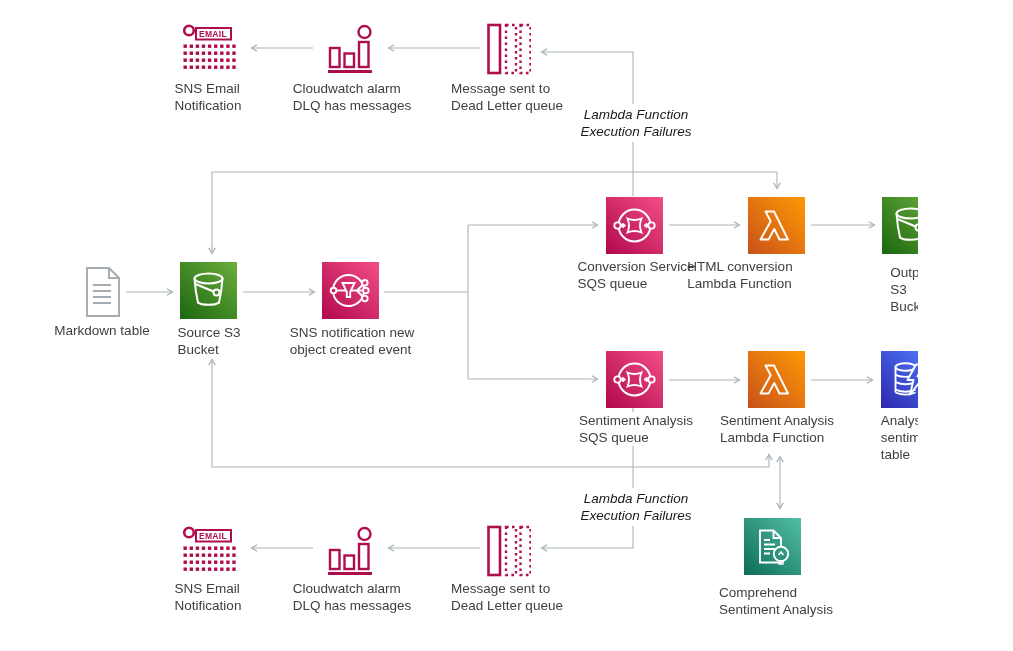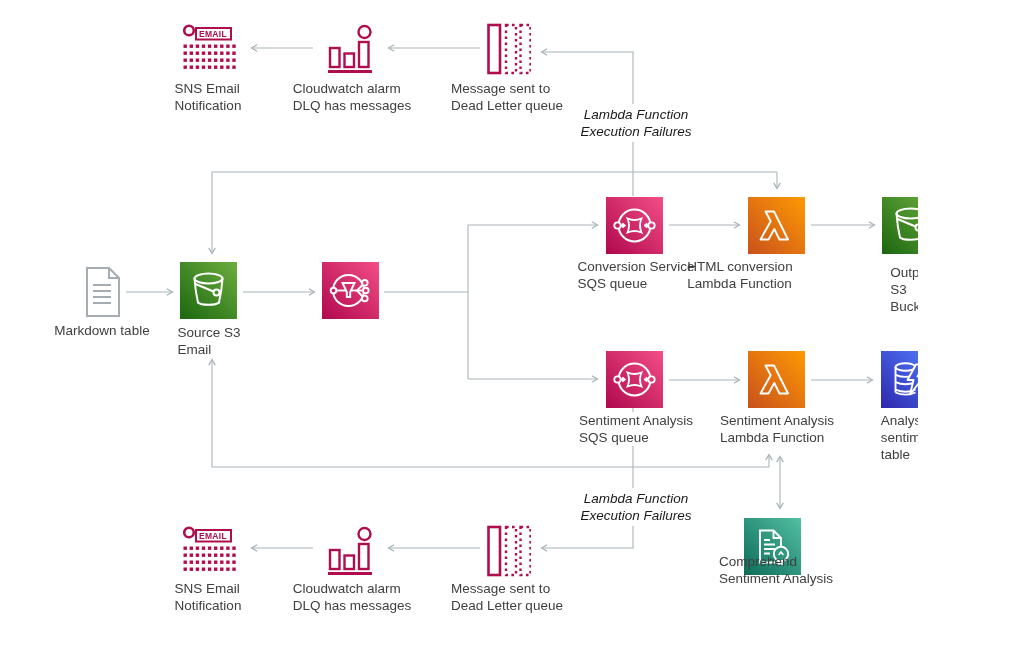--- a/index.html
+++ b/index.html
@@ -333,34 +333,36 @@
   <div class="icon" style="left:487px;top:525px">
     <svg width="44" height="52" viewBox="0 0 44 52">
       <rect x="1.5" y="2" width="11.5" height="48" fill="none" stroke="#B00D4F" stroke-width="2.6"></rect>
       <rect x="19" y="2" width="10" height="48" fill="none" stroke="#B00D4F" stroke-width="2.4" stroke-dasharray="2.6 3.4"></rect>
       <rect x="33.5" y="2" width="10" height="48" fill="none" stroke="#B00D4F" stroke-width="2.4" stroke-dasharray="2.6 3.4"></rect>
     </svg>
   </div>
 
   <div class="label" style="left:102px;top:322px">Markdown table</div>
   <div class="label" style="left:209px;top:324px">Source S3
-Email</div>
+Bucket</div>
+  <div class="label" style="left:352px;top:324px">SNS notification new
+object created event</div>
   <div class="label" style="left:636px;top:258px">Conversion Service
 SQS queue</div>
   <div class="label" style="left:740px;top:258px">HTML conversion
 Lambda Function</div>
   <div class="label" style="left:911px;top:264px">Output S3
 Bucket</div>
   <div class="label masked" style="left:636px;top:412px">Sentiment Analysis
 SQS queue</div>
   <div class="label" style="left:777px;top:412px">Sentiment Analysis
 Lambda Function</div>
   <div class="label" style="left:910px;top:412px">Analysis
 sentiment table</div>
-  <div class="label" style="left:776px;top:553px">Comprehend
+  <div class="label" style="left:776px;top:584px">Comprehend
 Sentiment Analysis</div>
 
   <div class="label" style="left:208px;top:80px">SNS Email
 Notification</div>
   <div class="label" style="left:352px;top:80px">Cloudwatch alarm
 DLQ has messages</div>
   <div class="label" style="left:507px;top:80px">Message sent to
 Dead Letter queue</div>
 
   <div class="label" style="left:208px;top:580px">SNS Email

